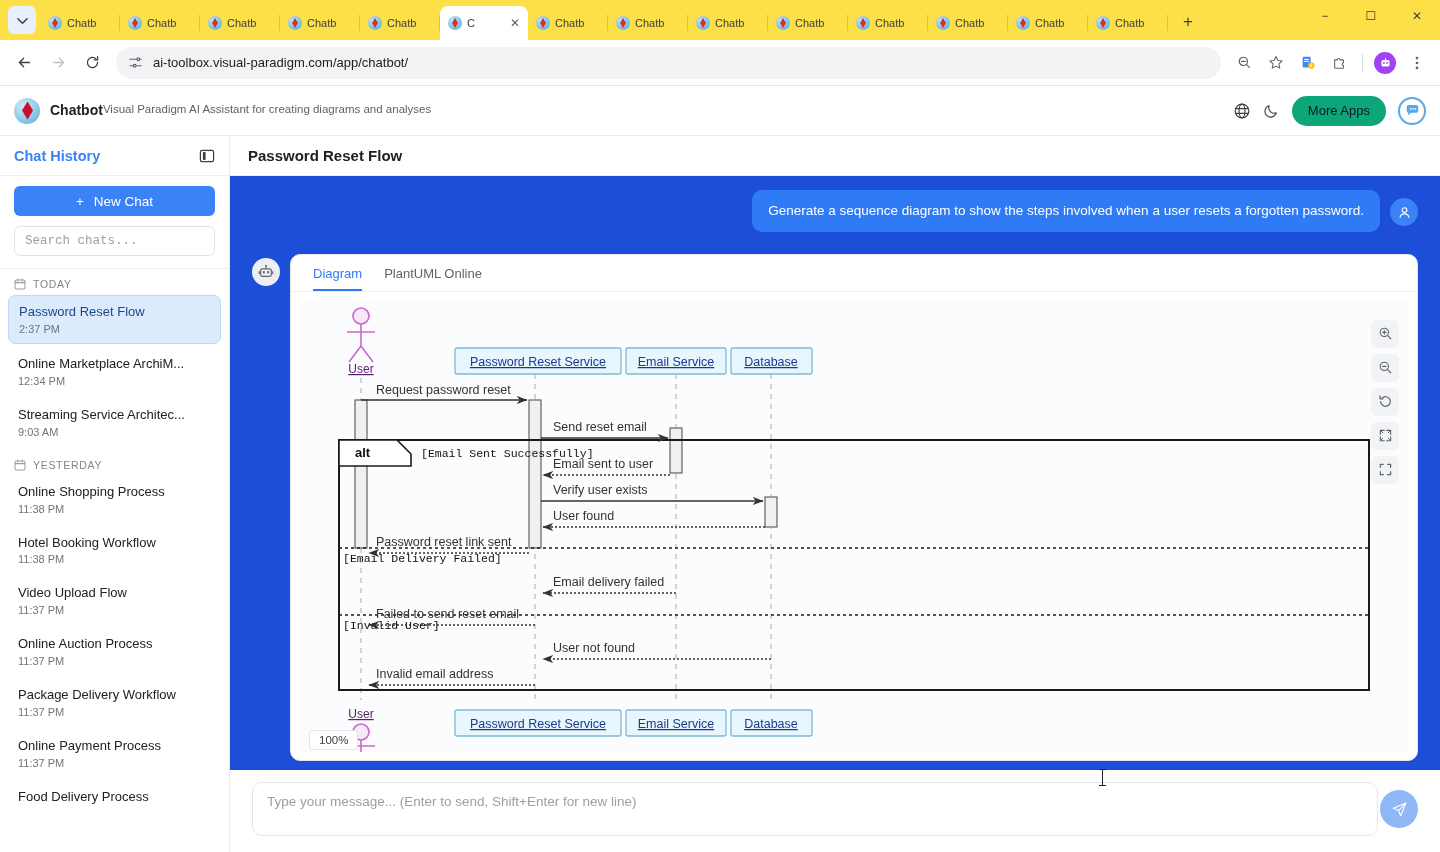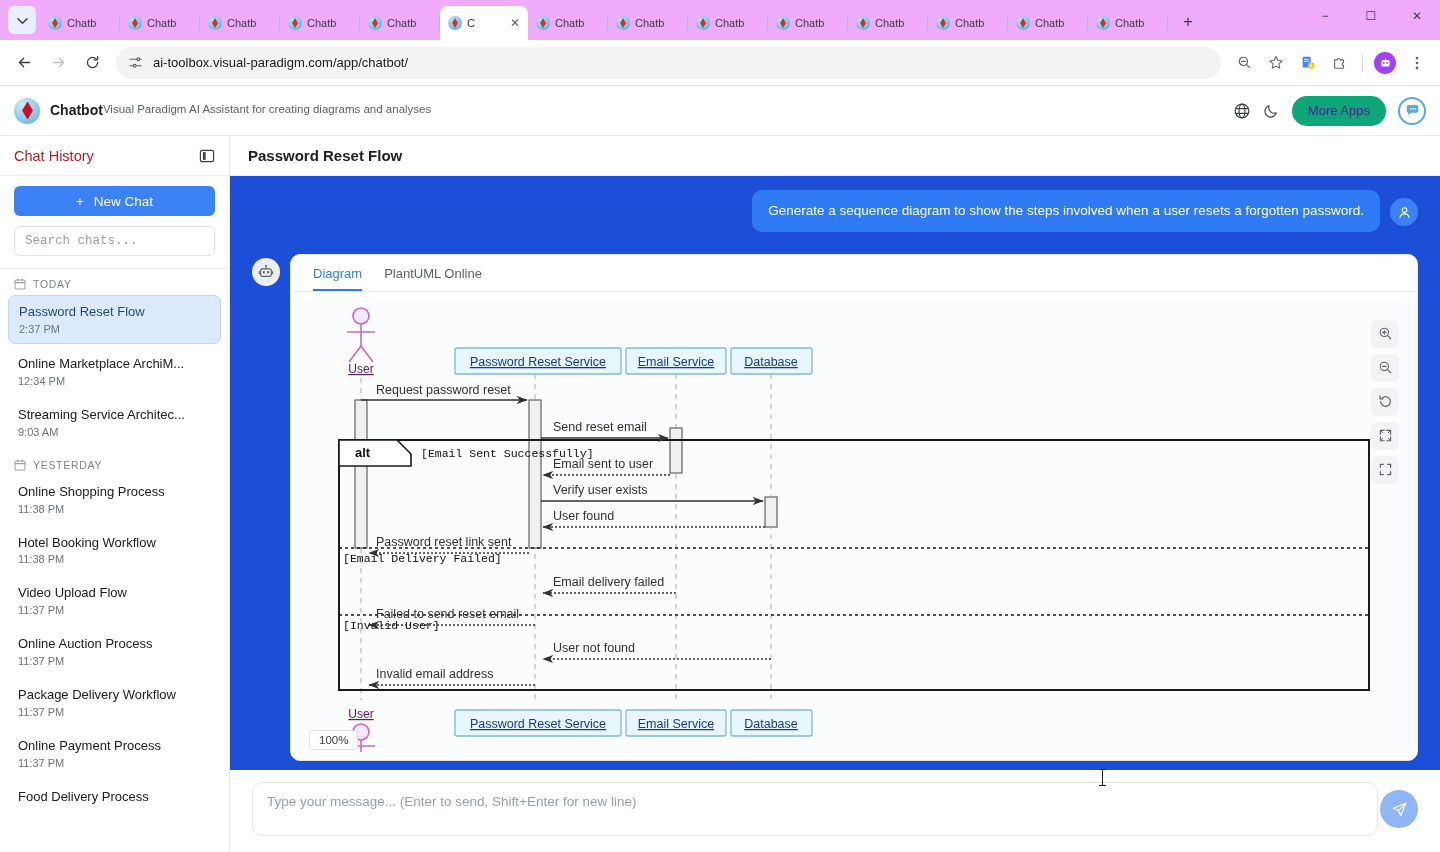--- a/index.html
+++ b/index.html
@@ -5,21 +5,21 @@
   * { box-sizing: border-box; margin: 0; padding: 0; }
   html, body {
     width: 1440px; height: 852px; overflow: hidden;
     font-family: "Liberation Sans", sans-serif;
     background: #ffffff;
   }
 
   
   .browser { width: 1440px; height: 852px; display: flex; flex-direction: column; }
   .tabstrip {
-    height: 40px; background: #f0abfc; display: flex; align-items: flex-end;
+    height: 40px; background: #fde047; display: flex; align-items: flex-end;
     padding-left: 4px; position: relative; flex: 0 0 40px;
   }
   .tab-listbtn {
     width: 28px; height: 28px; margin: 0 4px 6px 4px; border-radius: 6px;
     background: #e8f0fe; display: flex; align-items: center; justify-content: center;
     color: #444; font-size: 11px; cursor: pointer; flex: 0 0 28px;
   }
   .tab {
     height: 34px; width: 80px; display: flex; align-items: center; gap: 5px;
     padding: 0 8px; font-size: 11px; color: #3c4043; position: relative;
@@ -92,42 +92,42 @@
   .app-logo::after {
     content: ""; position: absolute; left: 8px; top: 4px; width: 11px; height: 18px;
     background: #c8102e; clip-path: polygon(50% 0, 100% 50%, 50% 100%, 0 50%);
   }
   .app-titles { display: flex; flex-direction: row; justify-content: center; }
   .app-name { font-size: 14px; font-weight: 700; color: #202124; line-height: 1.25; }
   .app-sub { font-size: 11.5px; color: #5f6368; line-height: 1.25; }
   .hdr-right { margin-left: auto; display: flex; align-items: center; gap: 12px; }
   .hdr-ico { color: #3c4043; font-size: 16px; cursor: pointer; display: flex; }
   .more-apps {
-    background: #0ca678; color: #4c1d95; border: none; border-radius: 16px;
+    background: #0ca678; color: #0f172a; border: none; border-radius: 16px;
     height: 30px; padding: 0 16px; font-size: 13px; cursor: pointer;
     font-family: inherit;
   }
   .chat-bubble-ico {
     width: 28px; height: 28px; border-radius: 50%; border: 2px solid #5aa9e6;
     display: flex; align-items: center; justify-content: center; cursor: pointer;
   }
 
   
   .app-body { flex: 1; display: flex; min-height: 0; }
 
   
   .sidebar {
     width: 230px; flex: 0 0 230px; background: #fff; display: flex;
     flex-direction: column; border-right: 1px solid #e8eaed; min-height: 0;
   }
   .sb-head {
     height: 40px; display: flex; align-items: center; padding: 0 14px;
     border-bottom: 1px solid #eceff1; flex: 0 0 40px;
   }
-  .sb-title { font-size: 14.5px; font-weight: 400; color: #b91c1c; }
+  .sb-title { font-size: 14.5px; font-weight: 700; color: #3b82f6; }
   .sb-collapse { margin-left: auto; cursor: pointer; color: #3c4043; display: flex; }
   .sb-top { padding: 10px 14px 12px; border-bottom: 1px solid #eceff1; }
   .newchat {
     width: 100%; height: 30px; background: #3b82f6; color: #fff; border: none;
     border-radius: 6px; font-size: 13.5px; cursor: pointer; display: flex;
     align-items: center; justify-content: center; gap: 10px; font-family: inherit;
   }
   .searchbox {
     margin-top: 10px; width: 100%; height: 30px; border: 1px solid #dfe3e8;
     border-radius: 6px; padding: 0 10px; font-size: 12.5px; color: #5f6368;

